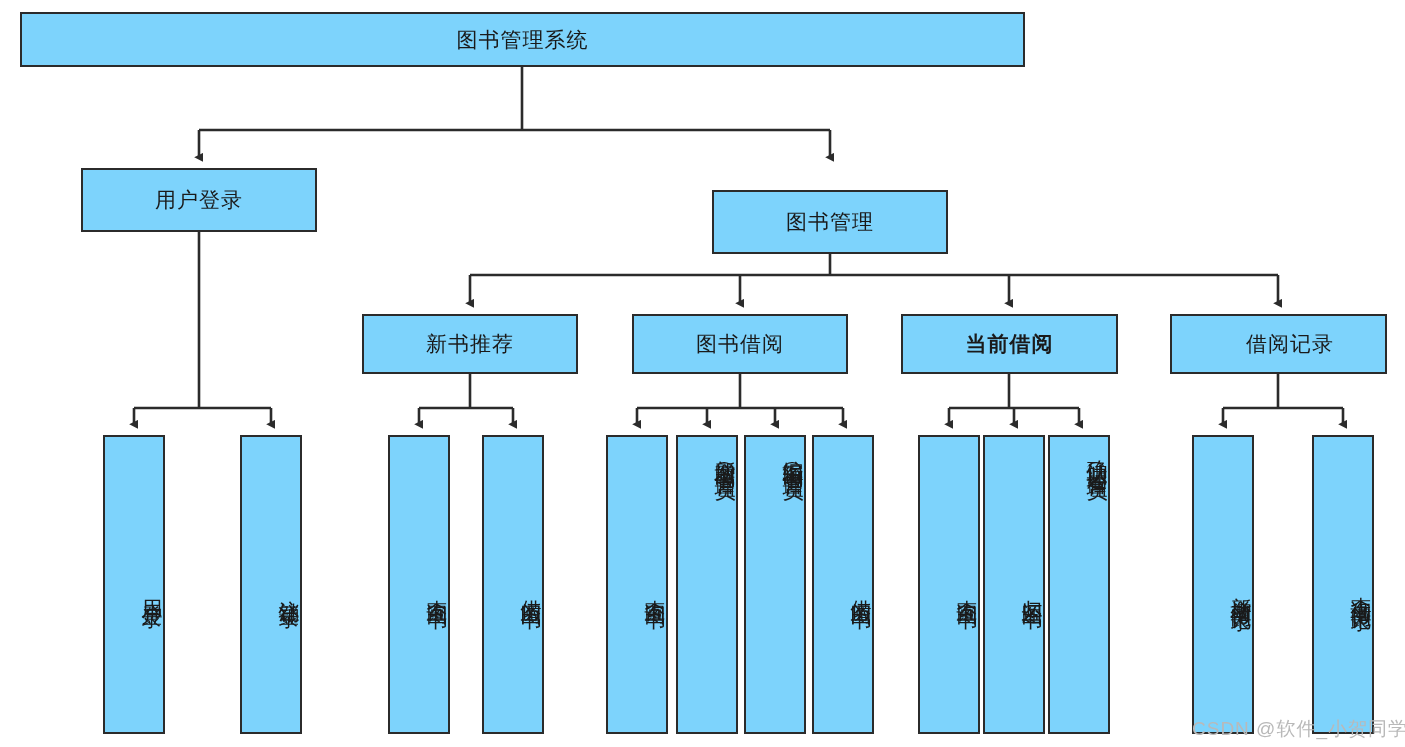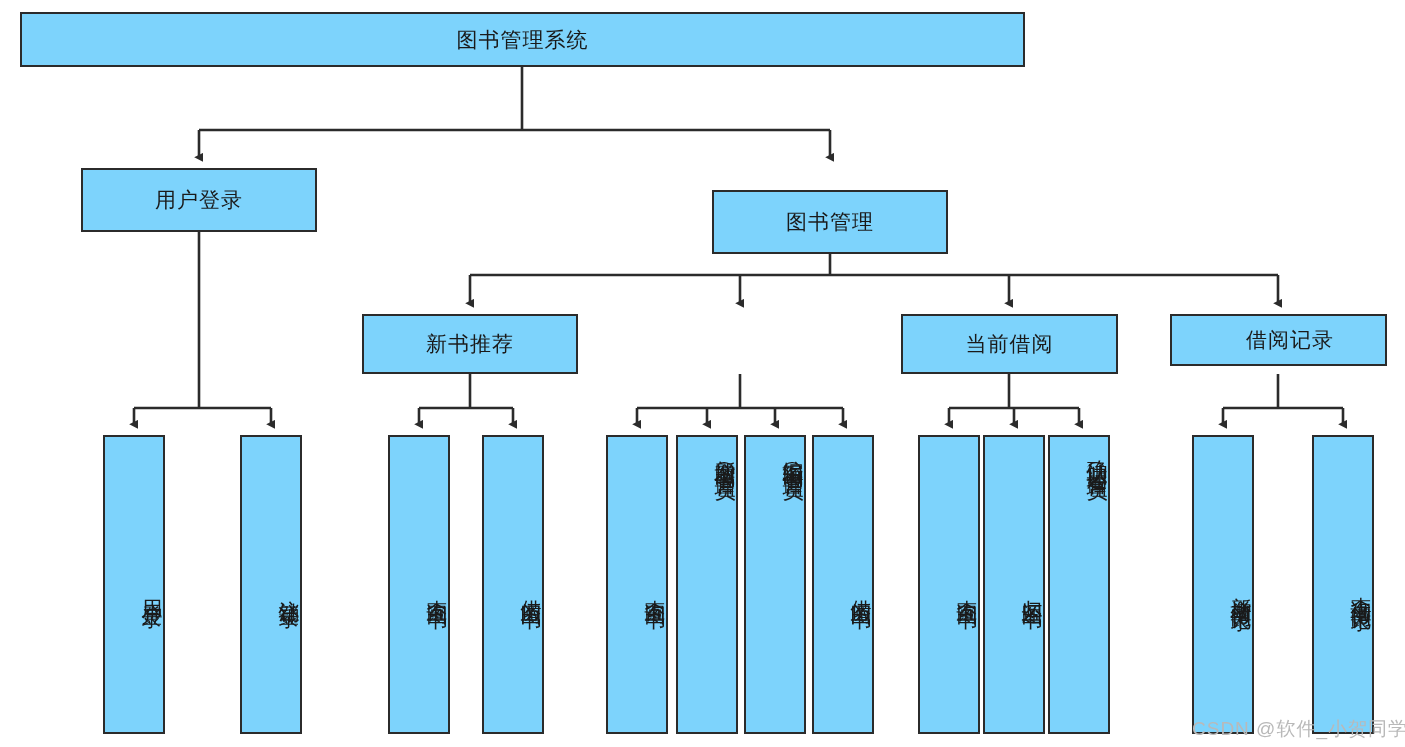--- a/index.html
+++ b/index.html
@@ -107,24 +107,27 @@
   <div class="node h" style="left:81px;top:168px;width:236px;height:64px;">
     <span class="node-label">用户登录</span>
   </div>
   <div class="node h" style="left:712px;top:168px;width:236px;height:64px;margin-top:22px;">
     <span class="node-label">图书管理</span>
   </div>
 
   <div class="node h" style="left:362px;top:314px;width:216px;height:60px;justify-content:center;">
     <span class="node-label">新书推荐</span>
   </div>
-  <div class="node h" style="left:901px;top:314px;width:217px;height:60px;">
+  <div class="node h" style="left:632px;top:314px;width:216px;height:60px;">
+    <span class="node-label">图书借阅</span>
+  </div>
+  <div class="node h" style="left:901px;top:314px;width:217px;height:60px;font-weight:bold;">
     <span class="node-label">当前借阅</span>
   </div>
-  <div class="node h" style="left:1170px;top:314px;width:217px;height:52px;padding-left:23px;">
+  <div class="node h" style="left:1170px;top:314px;width:217px;height:60px;padding-left:23px;">
     <span class="node-label">借阅记录</span>
   </div>
 
   <div class="node v" style="left:103px;top:435px;width:62px;height:299px;justify-content:center;">
     <span class="node-label">用户登录</span>
   </div>
   <div class="node v" style="left:240px;top:435px;width:62px;height:299px;justify-content:center;">
     <span class="node-label">注销登录</span>
   </div>
 

